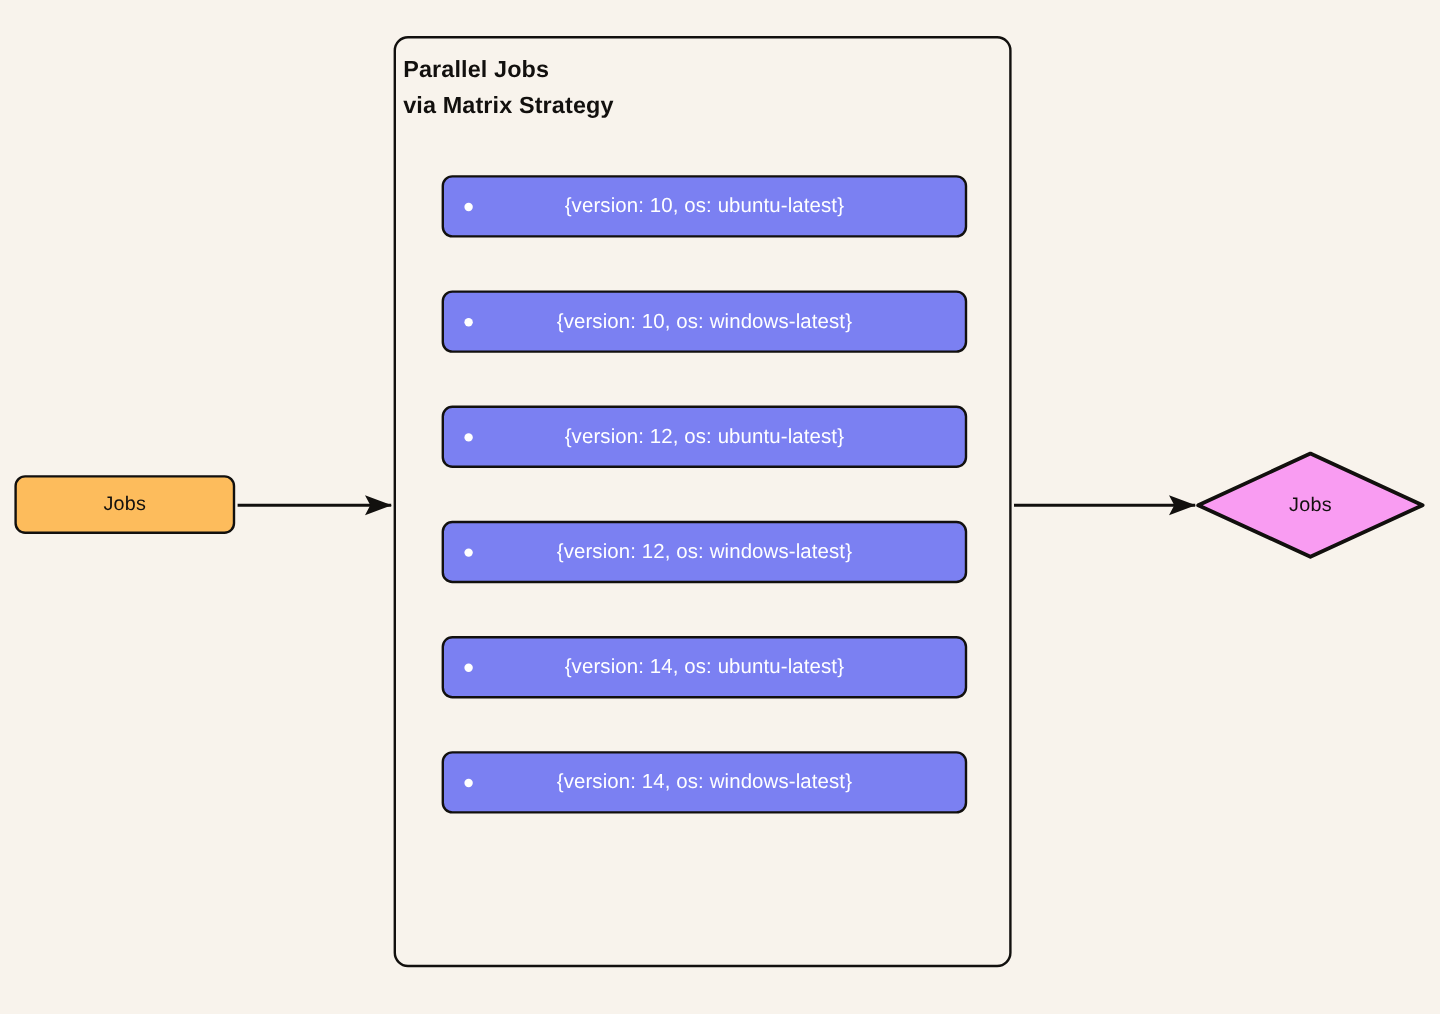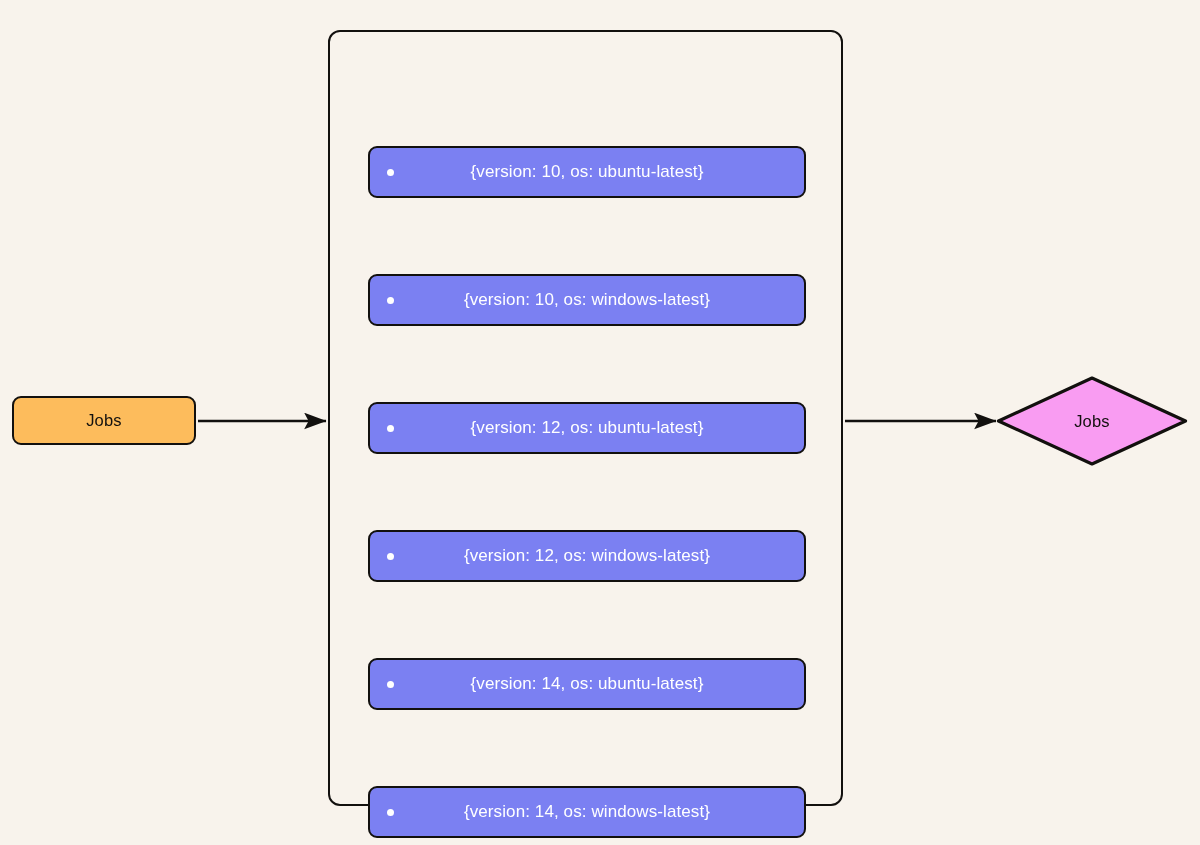--- a/index.html
+++ b/index.html
@@ -69,21 +69,21 @@
   
   .matrix-list {
     position: absolute;
     left: 38px;
     top: 114px;
     width: 438px;
   }
   .matrix-item {
     position: relative;
     height: 52px;
-    margin-bottom: 76px;
+    margin-bottom: 44px;
     background: #7b80f2;
     border: 2.5px solid #12100e;
     border-radius: 9px;
     box-sizing: border-box;
     display: flex;
     align-items: center;
   }
   .matrix-item:last-child { margin-bottom: 0; justify-content: flex-end; }
   .matrix-bullet {
     flex: 0 0 auto;
@@ -147,20 +147,22 @@
     <defs>
       <marker id="arrowhead" markerWidth="9" markerHeight="9" refX="8.4" refY="3.2" orient="auto" markerUnits="strokeWidth">
         <path d="M0,0 L8.6,3.2 L0,6.4 L1.7,3.2 Z" fill="#12100e"></path>
       </marker>
     </defs>
     <line x1="198" y1="421" x2="326" y2="421" stroke="#12100e" stroke-width="2.6" marker-end="url(#arrowhead)"></line>
     <line x1="845" y1="421" x2="996" y2="421" stroke="#12100e" stroke-width="2.6" marker-end="url(#arrowhead)"></line>
   </svg>
 
   <div class="matrix-container">
+    <div class="matrix-title">Parallel Jobs
+via Matrix Strategy</div>
 
     <div class="matrix-list">
 
       <div class="matrix-item">
         <span class="matrix-bullet"></span>
         <span class="matrix-text">{version: 10, os: ubuntu-latest}</span>
       </div>
 
       <div class="matrix-item">
         <span class="matrix-bullet"></span>

